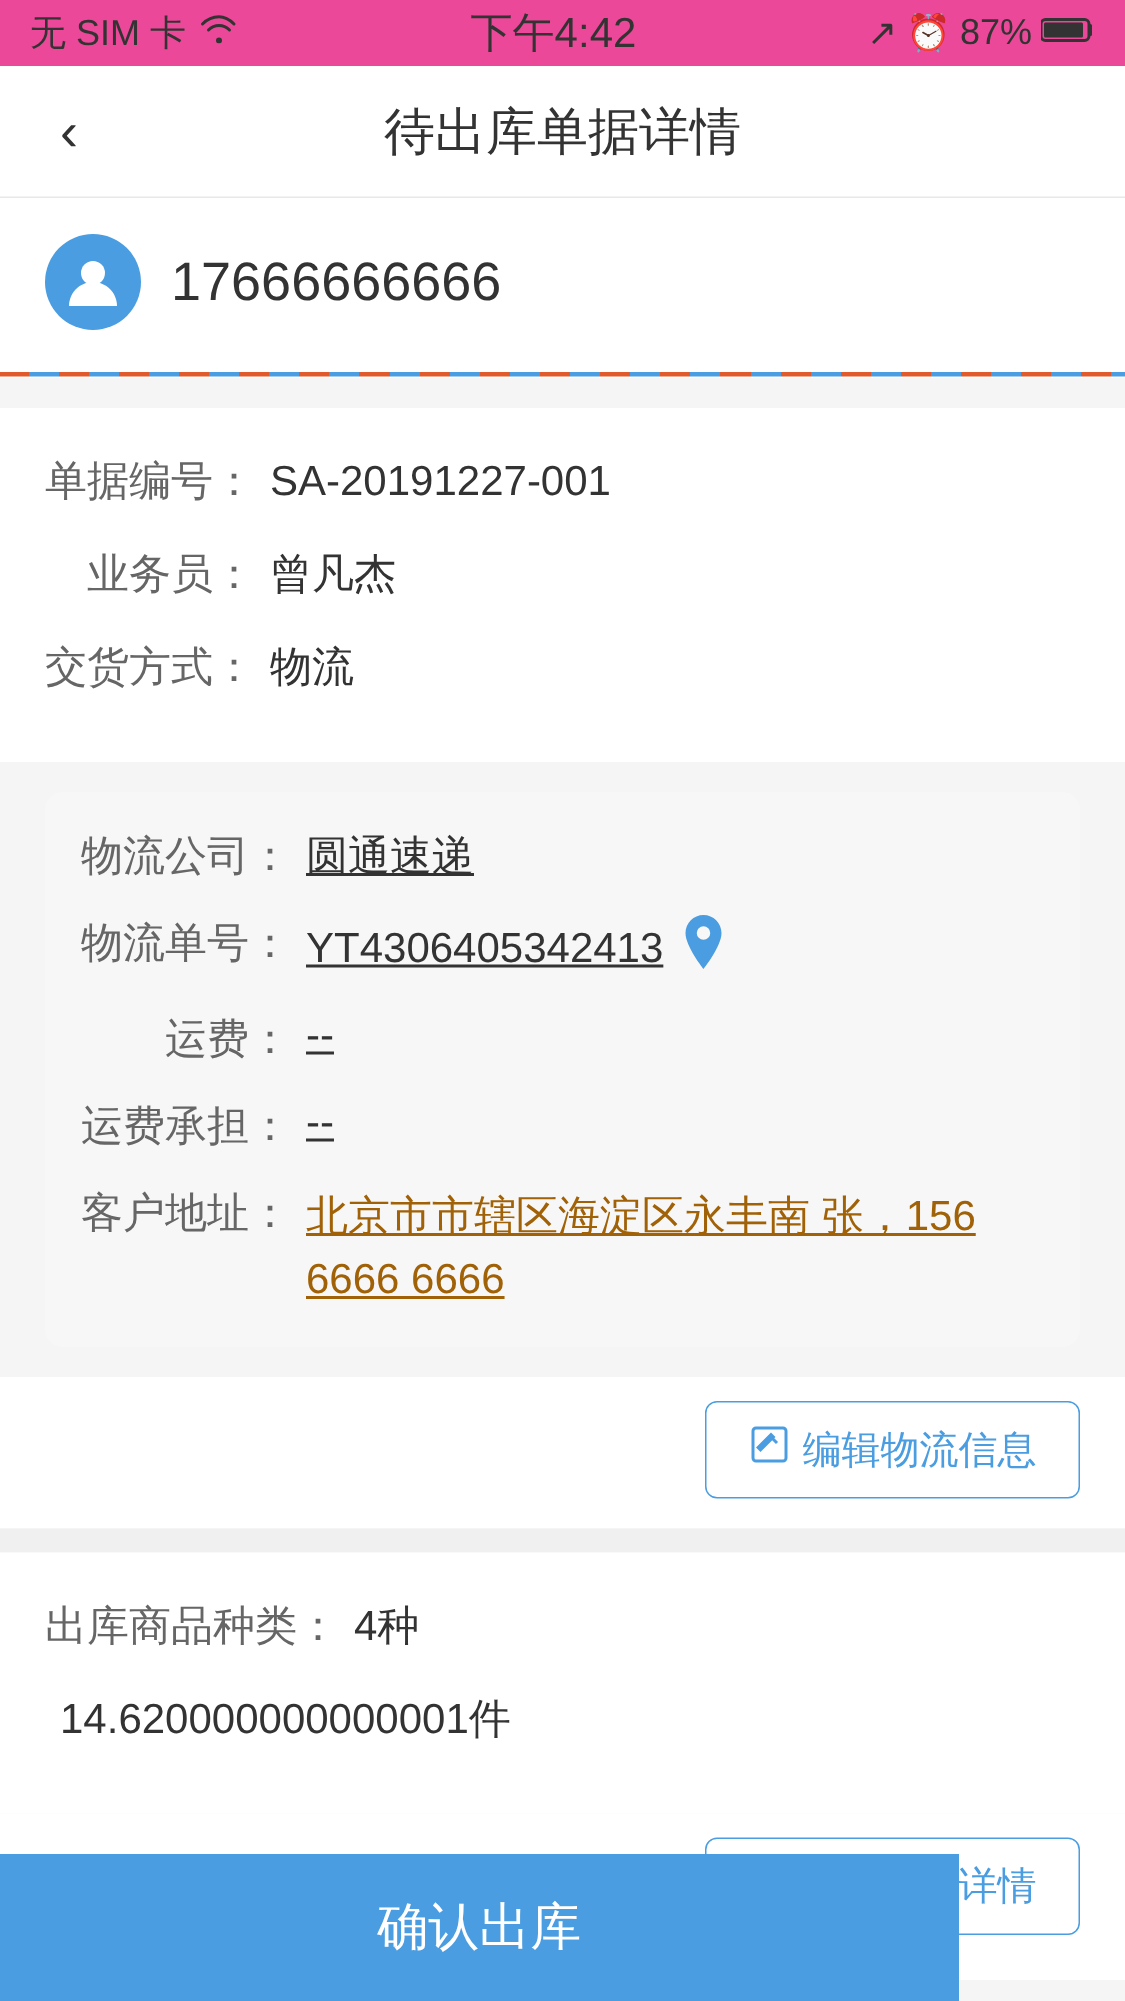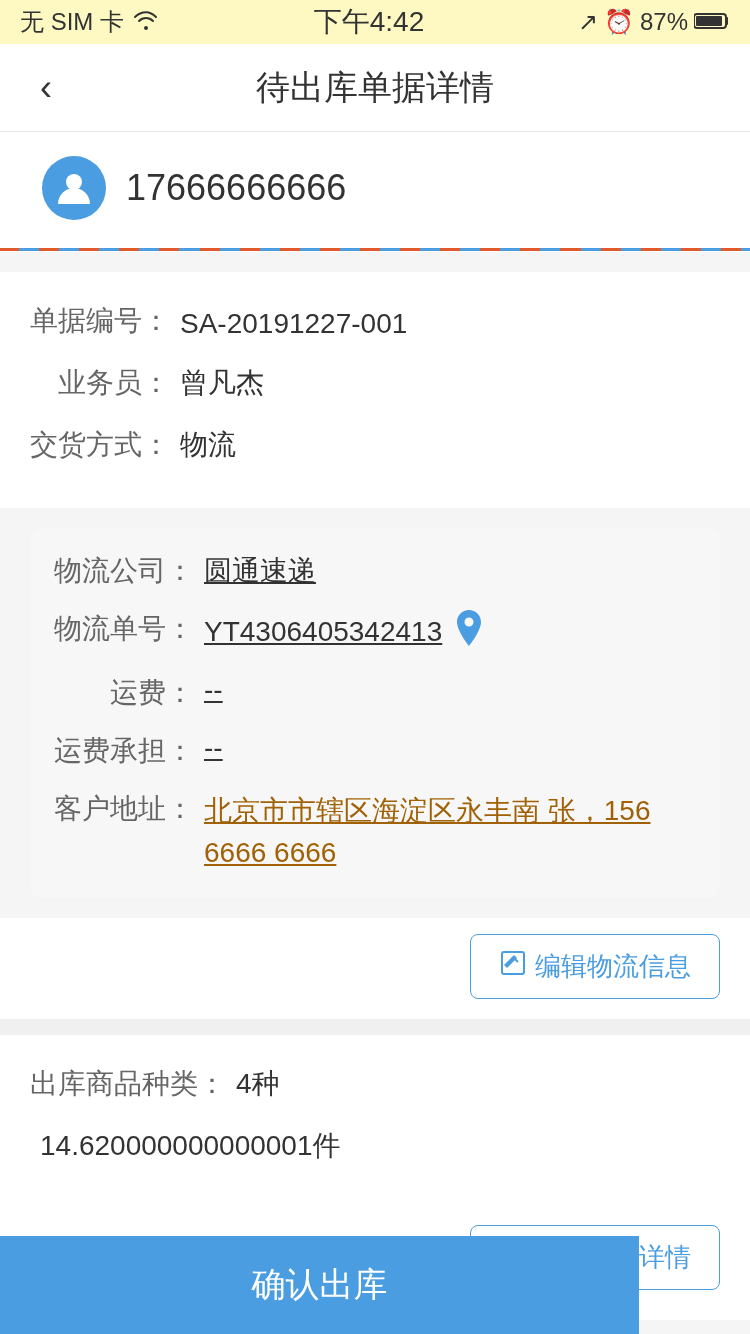--- a/index.html
+++ b/index.html
@@ -9,21 +9,21 @@
       background: #f5f5f5;
       width: 750px;
       min-height: 1334px;
       position: relative;
       font-size: 28px;
     }
 
     
     .status-bar {
       height: 44px;
-      background: #fef9c3;
+      background: #ec4899;
       display: flex;
       align-items: center;
       justify-content: space-between;
       padding: 0 20px;
       font-size: 24px;
       color: #333;
     }
     .status-left { display: flex; align-items: center; gap: 8px; }
     .status-center { font-size: 28px; font-weight: 500; }
     .status-right { display: flex; align-items: center; gap: 6px; font-size: 24px; }
@@ -49,21 +49,21 @@
       left: 50%;
       transform: translateX(-50%);
       font-size: 34px;
       font-weight: 500;
       color: #333;
     }
 
     
     .customer-row {
       background: #fff;
-      padding: 24px 42px;
+      padding: 24px 30px;
       display: flex;
       align-items: center;
       gap: 20px;
       border-bottom: none;
     }
     .customer-avatar {
       width: 64px;
       height: 64px;
       border-radius: 50%;
       background: #4a9de0;
@@ -107,21 +107,21 @@
     }
 
     
     .info-section {
       background: #fff;
       padding: 30px 30px 20px 30px;
       margin-top: 20px;
     }
     .info-row {
       display: flex;
-      align-items: flex-end;
+      align-items: center;
       margin-bottom: 24px;
       font-size: 28px;
     }
     .info-label {
       color: #666;
       min-width: 140px;
       text-align: right;
       flex-shrink: 0;
     }
     .info-value {

